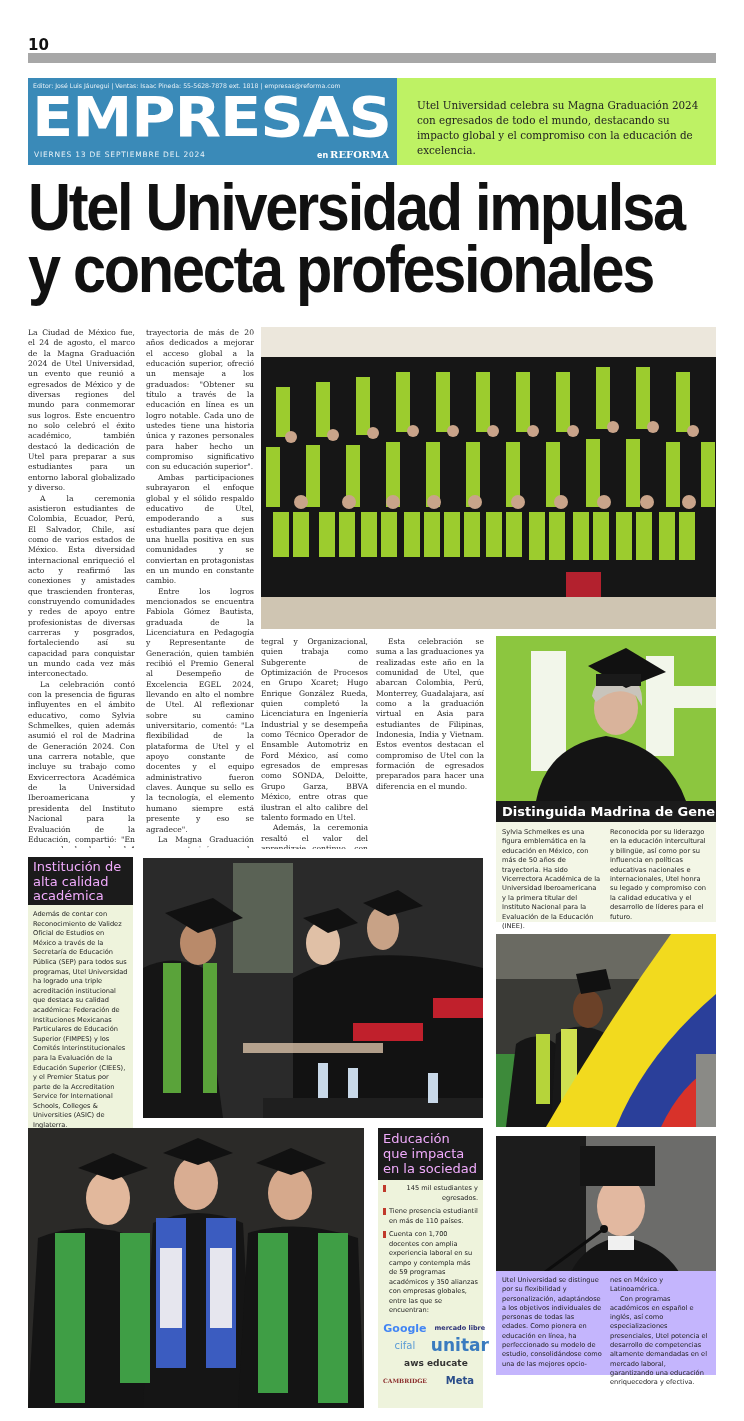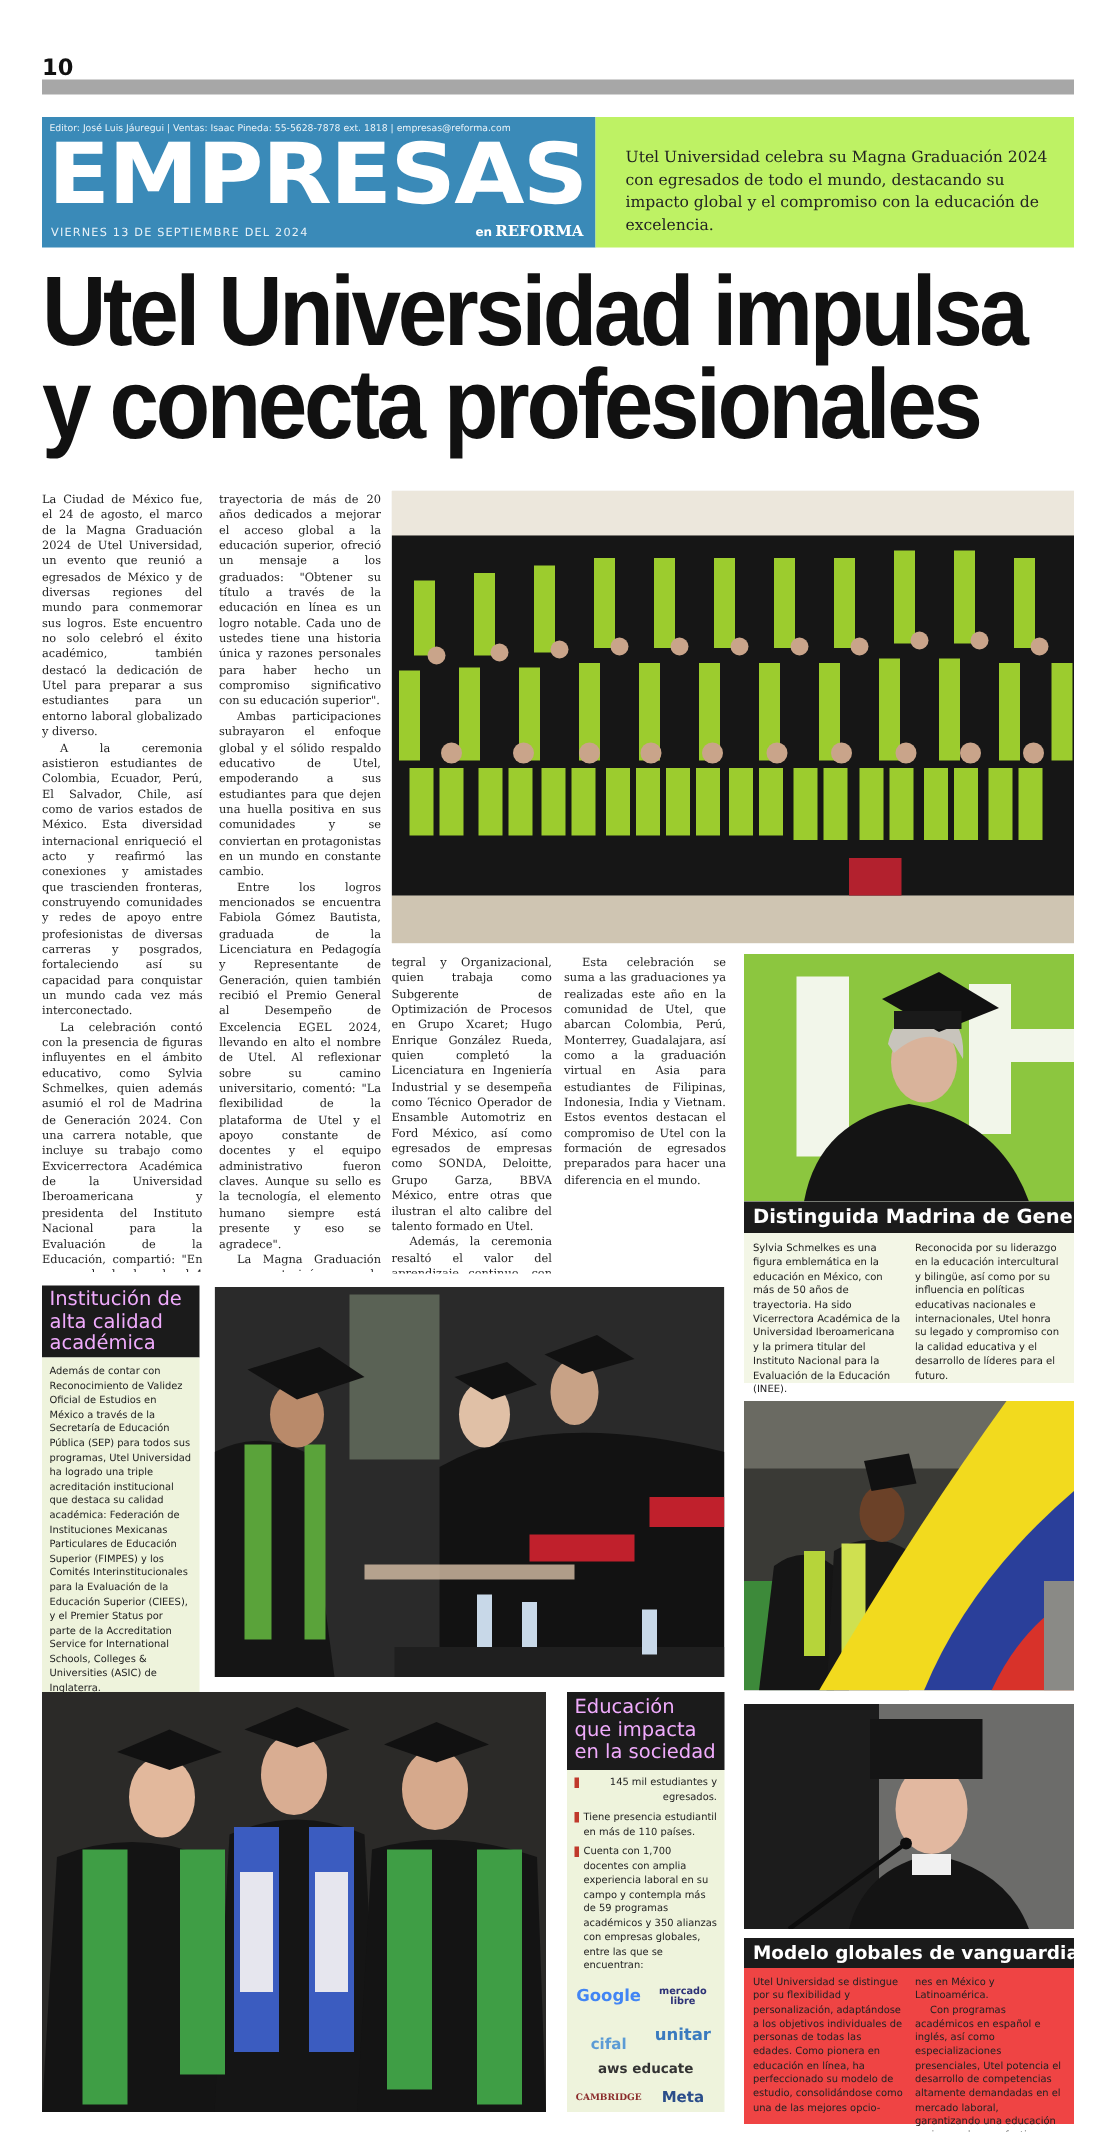--- a/index.html
+++ b/index.html
@@ -235,22 +235,22 @@
   <div>que impacta</div>
   <div>en la sociedad</div>
 </div>
 <div class="abs sidebar-body" style="left:378px; top:1180px; width:105px; height:228px; padding:4px 5px; font-size:6.6px; line-height:9.5px; background:#eef3dc;">
   <div style="margin-bottom:4px; padding-left:6px; position:relative;text-align:right;"><span style="position:absolute; left:0; top:1px; width:3px; height:7px; background:#c0392b;"></span><span>145 mil estudiantes y egresados.</span></div>
   <div style="margin-bottom:4px; padding-left:6px; position:relative;"><span style="position:absolute; left:0; top:1px; width:3px; height:7px; background:#c0392b;"></span><span>Tiene presencia estudiantil en más de 110 países.</span></div>
   <div style="margin-bottom:8px; padding-left:6px; position:relative;"><span style="position:absolute; left:0; top:1px; width:3px; height:7px; background:#c0392b;"></span><span>Cuenta con 1,700 docentes con amplia experiencia laboral en su campo y contempla más de 59 programas académicos y 350 alianzas con empresas globales, entre las que se encuentran:</span></div>
   <div style="display:grid; grid-template-columns: 1fr 1fr; row-gap:8px; column-gap:4px; align-items:center; text-align:center;">
     <span class="logo" style="font-size:11px; color:#4285f4;">Google</span>
     <span class="logo" style="font-size:6.5px; color:#2d3277; line-height:7px;">mercado libre</span>
-    <span class="logo" style="font-size:10px; color:#5b9bd5; font-weight:bold;margin-top:13px;">cifal</span>
-    <span class="logo" style="font-size:11px; color:#3a7bbf;">unitar</span>
+    <span class="logo" style="font-size:10px; color:#5b9bd5; font-weight:normal;">cifal</span>
+    <span class="logo" style="font-size:17px; color:#3a7bbf;">unitar</span>
     <span class="logo" style="grid-column: 1 / 3; font-size:9px; color:#333;">aws educate</span>
     <span class="logo" style="font-family:'DejaVu Serif', serif; font-size:6px; color:#8a2a2a;">CAMBRIDGE</span>
     <span class="logo" style="font-size:10px; color:#2a4d8a;">Meta</span>
   </div>
 </div>
 
 <div class="abs photo" style="left:28px; top:1128px; width:336px; height:280px;">
   <svg viewBox="0 0 336 280" preserveAspectRatio="none">
     <rect width="336" height="280" fill="#2b2a28"></rect>
     <path d="M0 280 L10 110 Q60 90 110 110 L130 280 Z" fill="#141414"></path>
@@ -280,19 +280,19 @@
     <path d="M70 150 Q80 110 125 100 Q175 110 190 150 Z" fill="#141414"></path>
     <rect x="112" y="100" width="26" height="14" fill="#f0f0f0"></rect>
     <ellipse cx="125" cy="70" rx="24" ry="30" fill="#e2b8a0"></ellipse>
     <rect x="84" y="10" width="75" height="40" fill="#151515"></rect>
     <line x1="30" y1="150" x2="105" y2="95" stroke="#0d0d0d" stroke-width="3"></line>
     <circle cx="108" cy="93" r="4" fill="#0d0d0d"></circle>
   </svg>
 </div>
 
 <div class="abs bar-head" style="left:496px; top:1292px; width:220px; height:20px; font-size:12.3px;">Modelo globales de vanguardia</div>
-<div class="abs sidebar-body" style="left:496px; top:1312px; width:220px; height:104px; background:#ef4444; font-size:6.6px; line-height:9.3px;">
+<div class="abs sidebar-body" style="left:496px; top:1271px; width:220px; height:104px; background:#c4b5fd; font-size:6.6px; line-height:9.3px;">
   <p style="position:absolute; left:6px; top:5px; width:100px;">Utel Universidad se distingue por su flexibilidad y personalización, adaptándose a los objetivos individuales de personas de todas las edades. Como pionera en educación en línea, ha perfeccionado su modelo de estudio, consolidándose como una de las mejores opcio-</p>
   <div style="position:absolute; left:114px; top:5px; width:100px;">
     <p>nes en México y Latinoamérica.</p>
     <p style="text-indent:10px;">Con programas académicos en español e inglés, así como especializaciones presenciales, Utel potencia el desarrollo de competencias altamente demandadas en el mercado laboral, garantizando una educación enriquecedora y efectiva.</p>
   </div>
 </div>
 
 </body></html>

